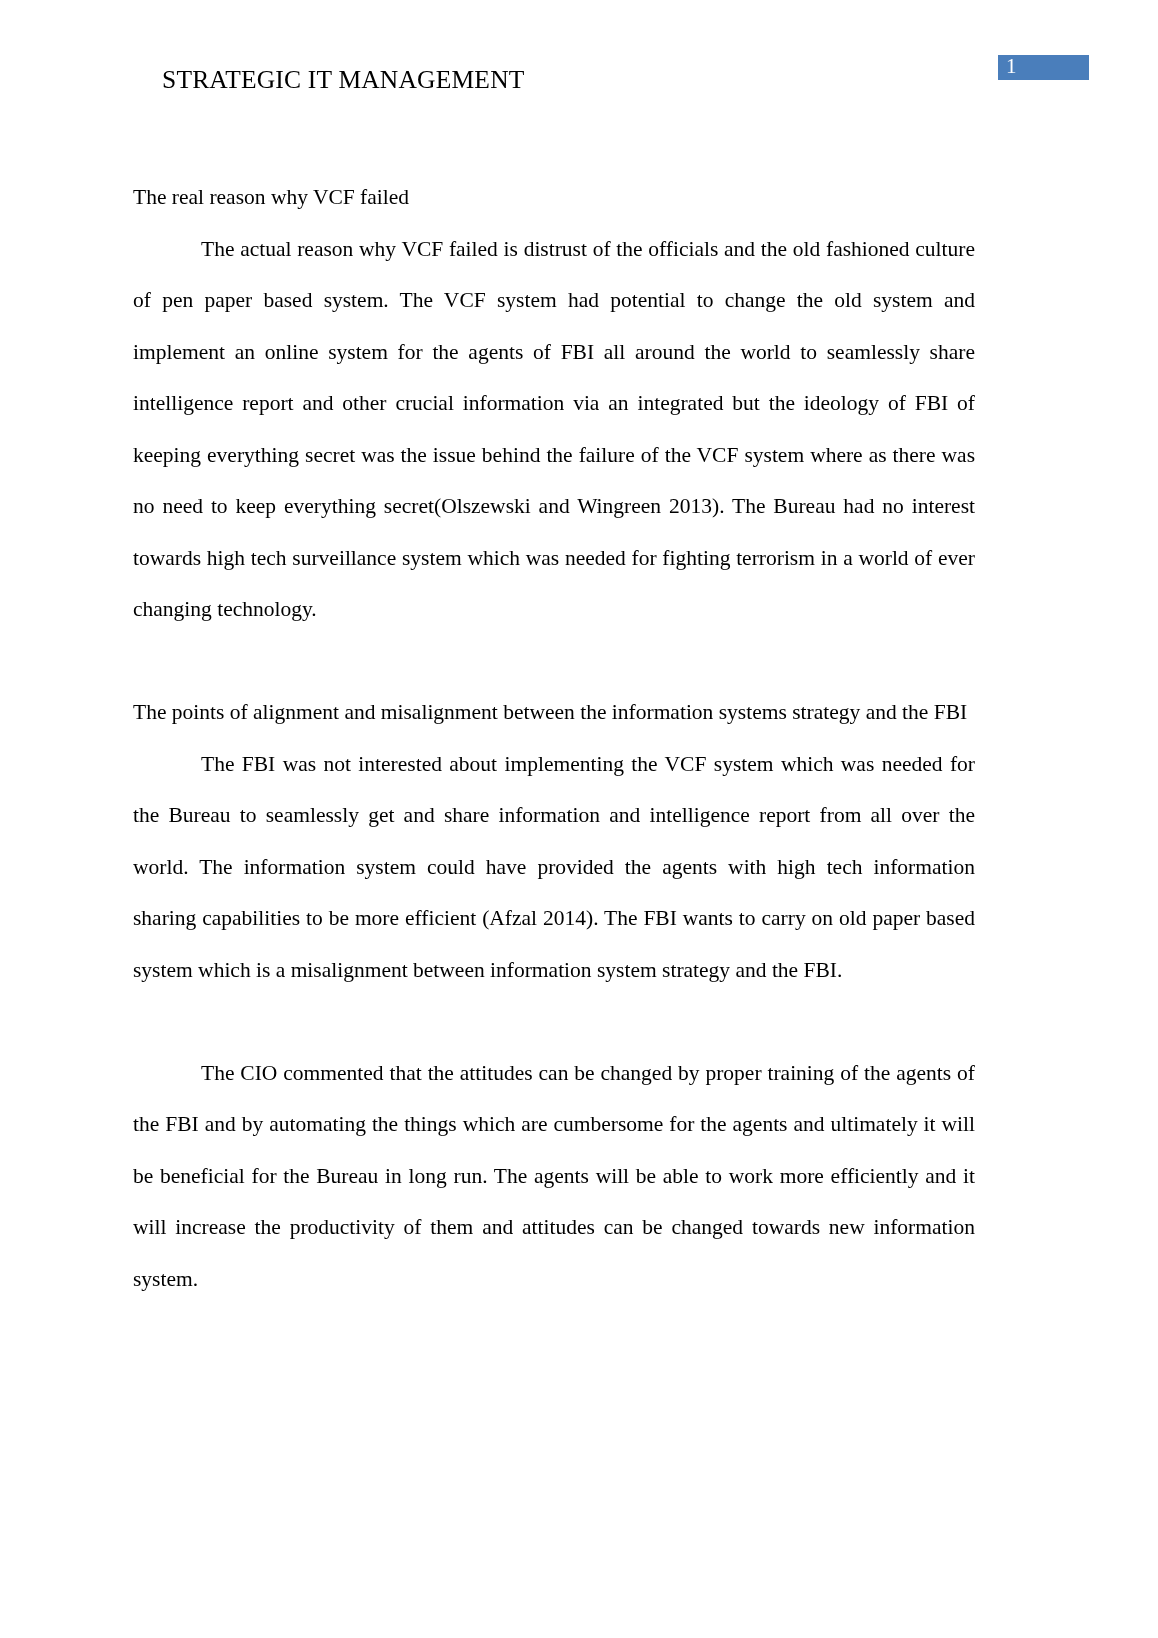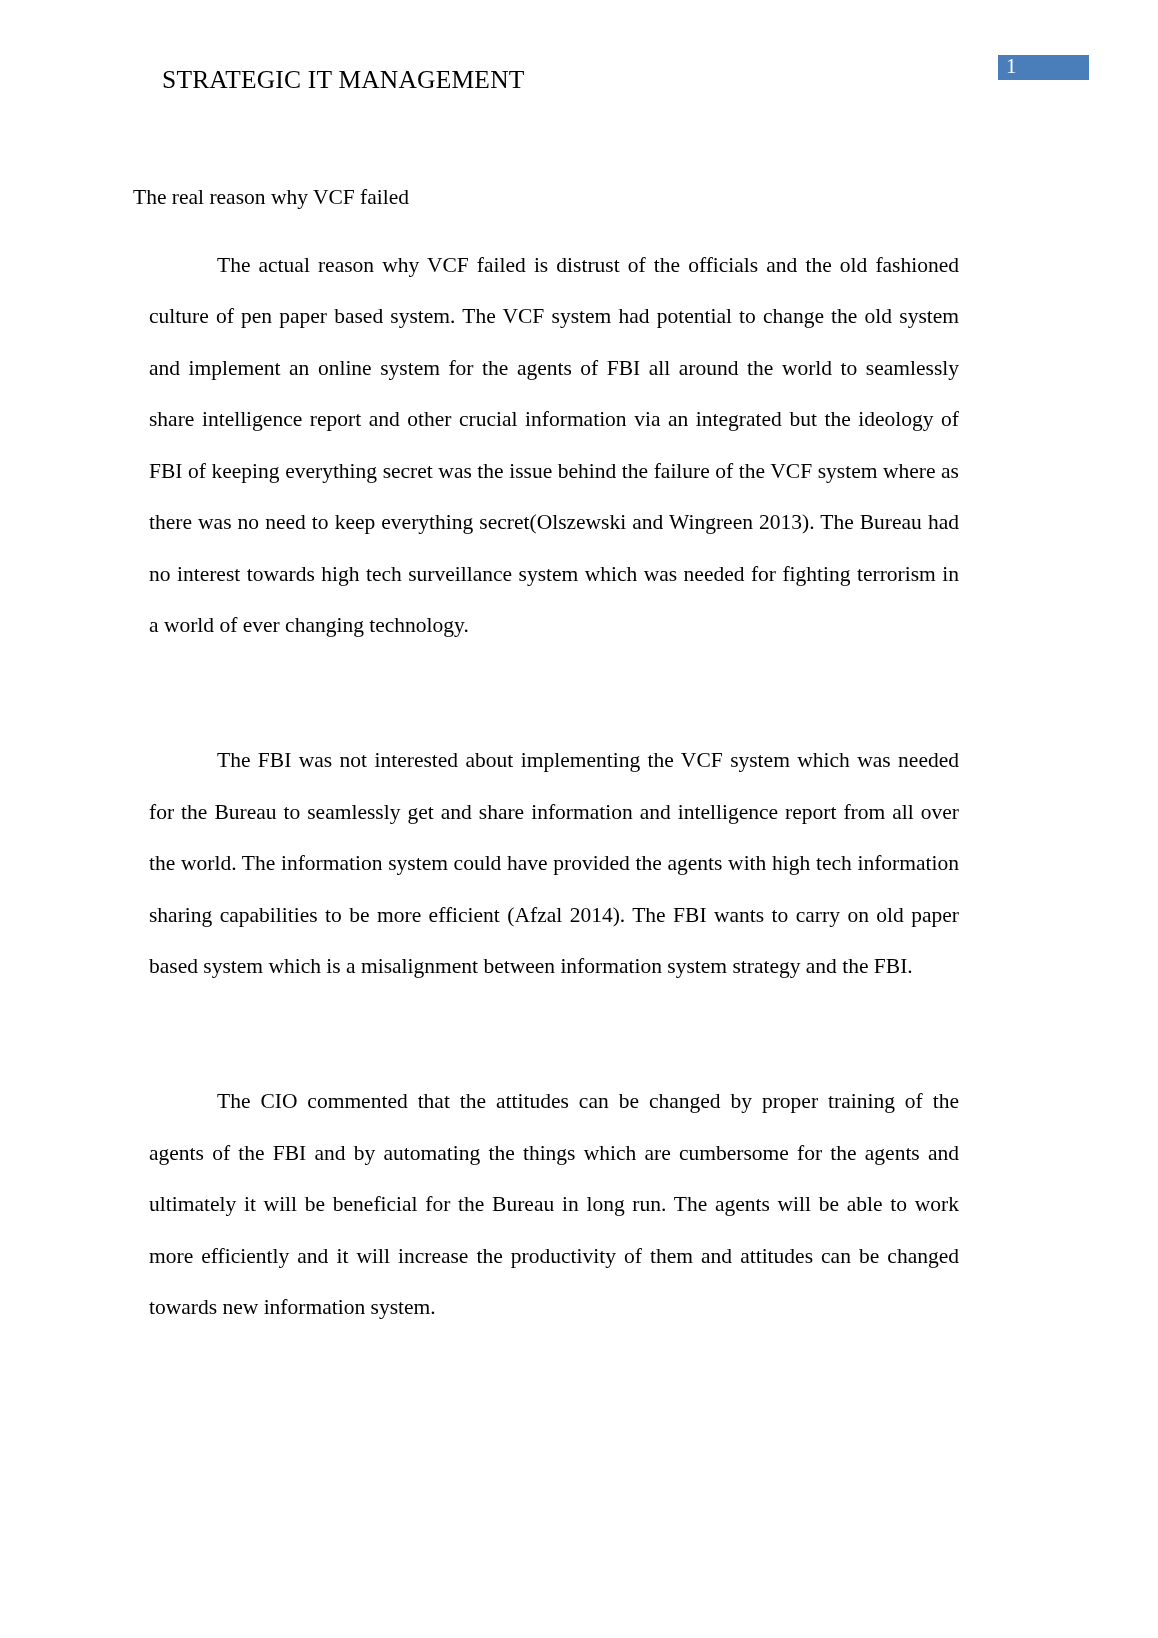--- a/index.html
+++ b/index.html
@@ -72,21 +72,21 @@
   .heading.multiline {
     text-align-last: left;
   }
 
   .body-par {
     font-size: 21.5px;
     line-height: 51.5px;
     text-align: justify;
     text-justify: inter-word;
     text-indent: 68px;
-    margin: 16px;
+    margin: 0;
     text-align-last: left;
   }
   .gap-block { height: 51.5px; }
 </style>
 </head>
 <body>
 
 <div class="page">
 
   <div class="header">
@@ -97,20 +97,21 @@
     <span class="page-number-text">1</span>
   </div>
 
   <div class="content">
 
     <h2 class="heading">The real reason why VCF failed</h2>
     <p class="body-par">The actual reason why VCF failed is distrust of the officials and the old fashioned culture of pen paper based system. The VCF system had potential to change the old system and implement an online system for the agents of FBI all around the world to seamlessly share intelligence report and other crucial information via an integrated but the ideology of FBI of keeping everything secret was the issue behind the failure of the VCF system where as there was no need to keep everything secret(Olszewski and Wingreen 2013). The Bureau had no interest towards high tech surveillance system which was needed for fighting terrorism in a world of ever changing technology.</p>
 
     <div class="gap-block"></div>
 
+    <h2 class="heading multiline">The points of alignment and misalignment between the information systems strategy and the FBI</h2>
     <p class="body-par">The FBI was not interested about implementing the VCF system which was needed for the Bureau to seamlessly get and share information and intelligence report from all over the world. The information system could have provided the agents with high tech information sharing capabilities to be more efficient (Afzal 2014). The FBI wants to carry on old paper based system which is a misalignment between information system strategy and the FBI.</p>
 
     <div class="gap-block"></div>
 
     <p class="body-par">The CIO commented that the attitudes can be changed by proper training of the agents of the FBI and by automating the things which are cumbersome for the agents and ultimately it will be beneficial for the Bureau in long run. The agents will be able to work more efficiently and it will increase the productivity of them and attitudes can be changed towards new information system.</p>
 
   </div>
 
 </div>
 

